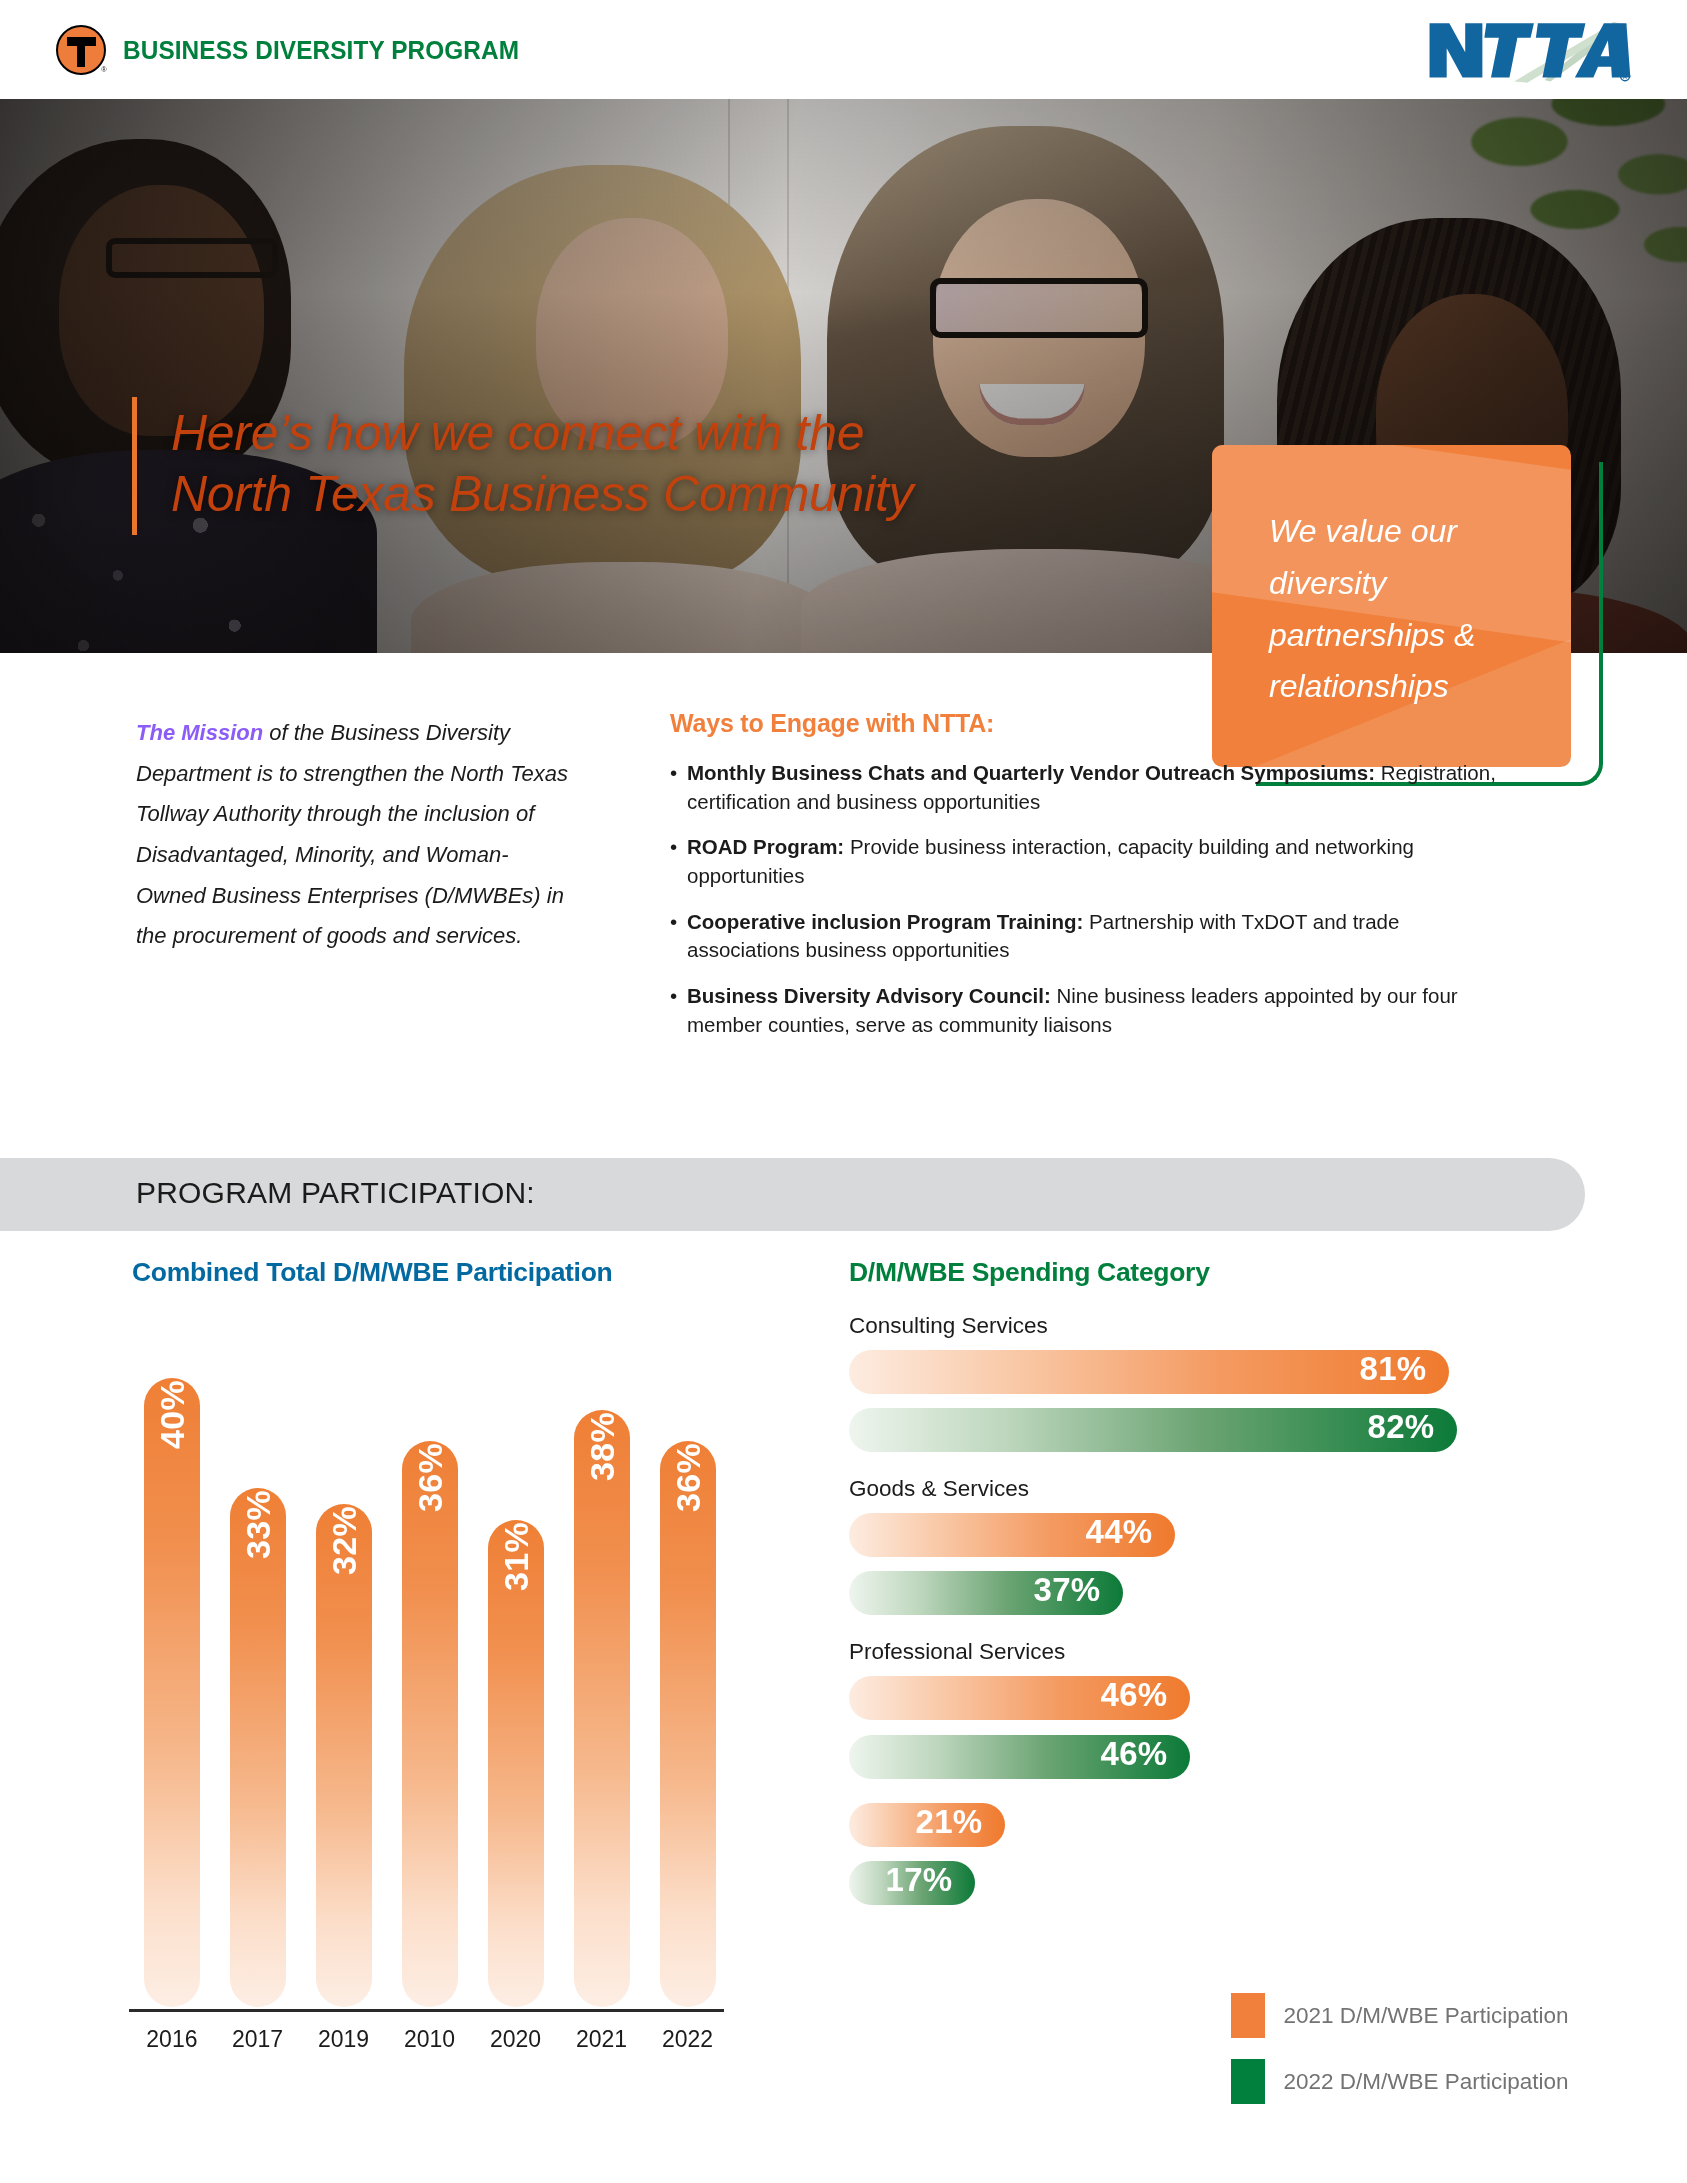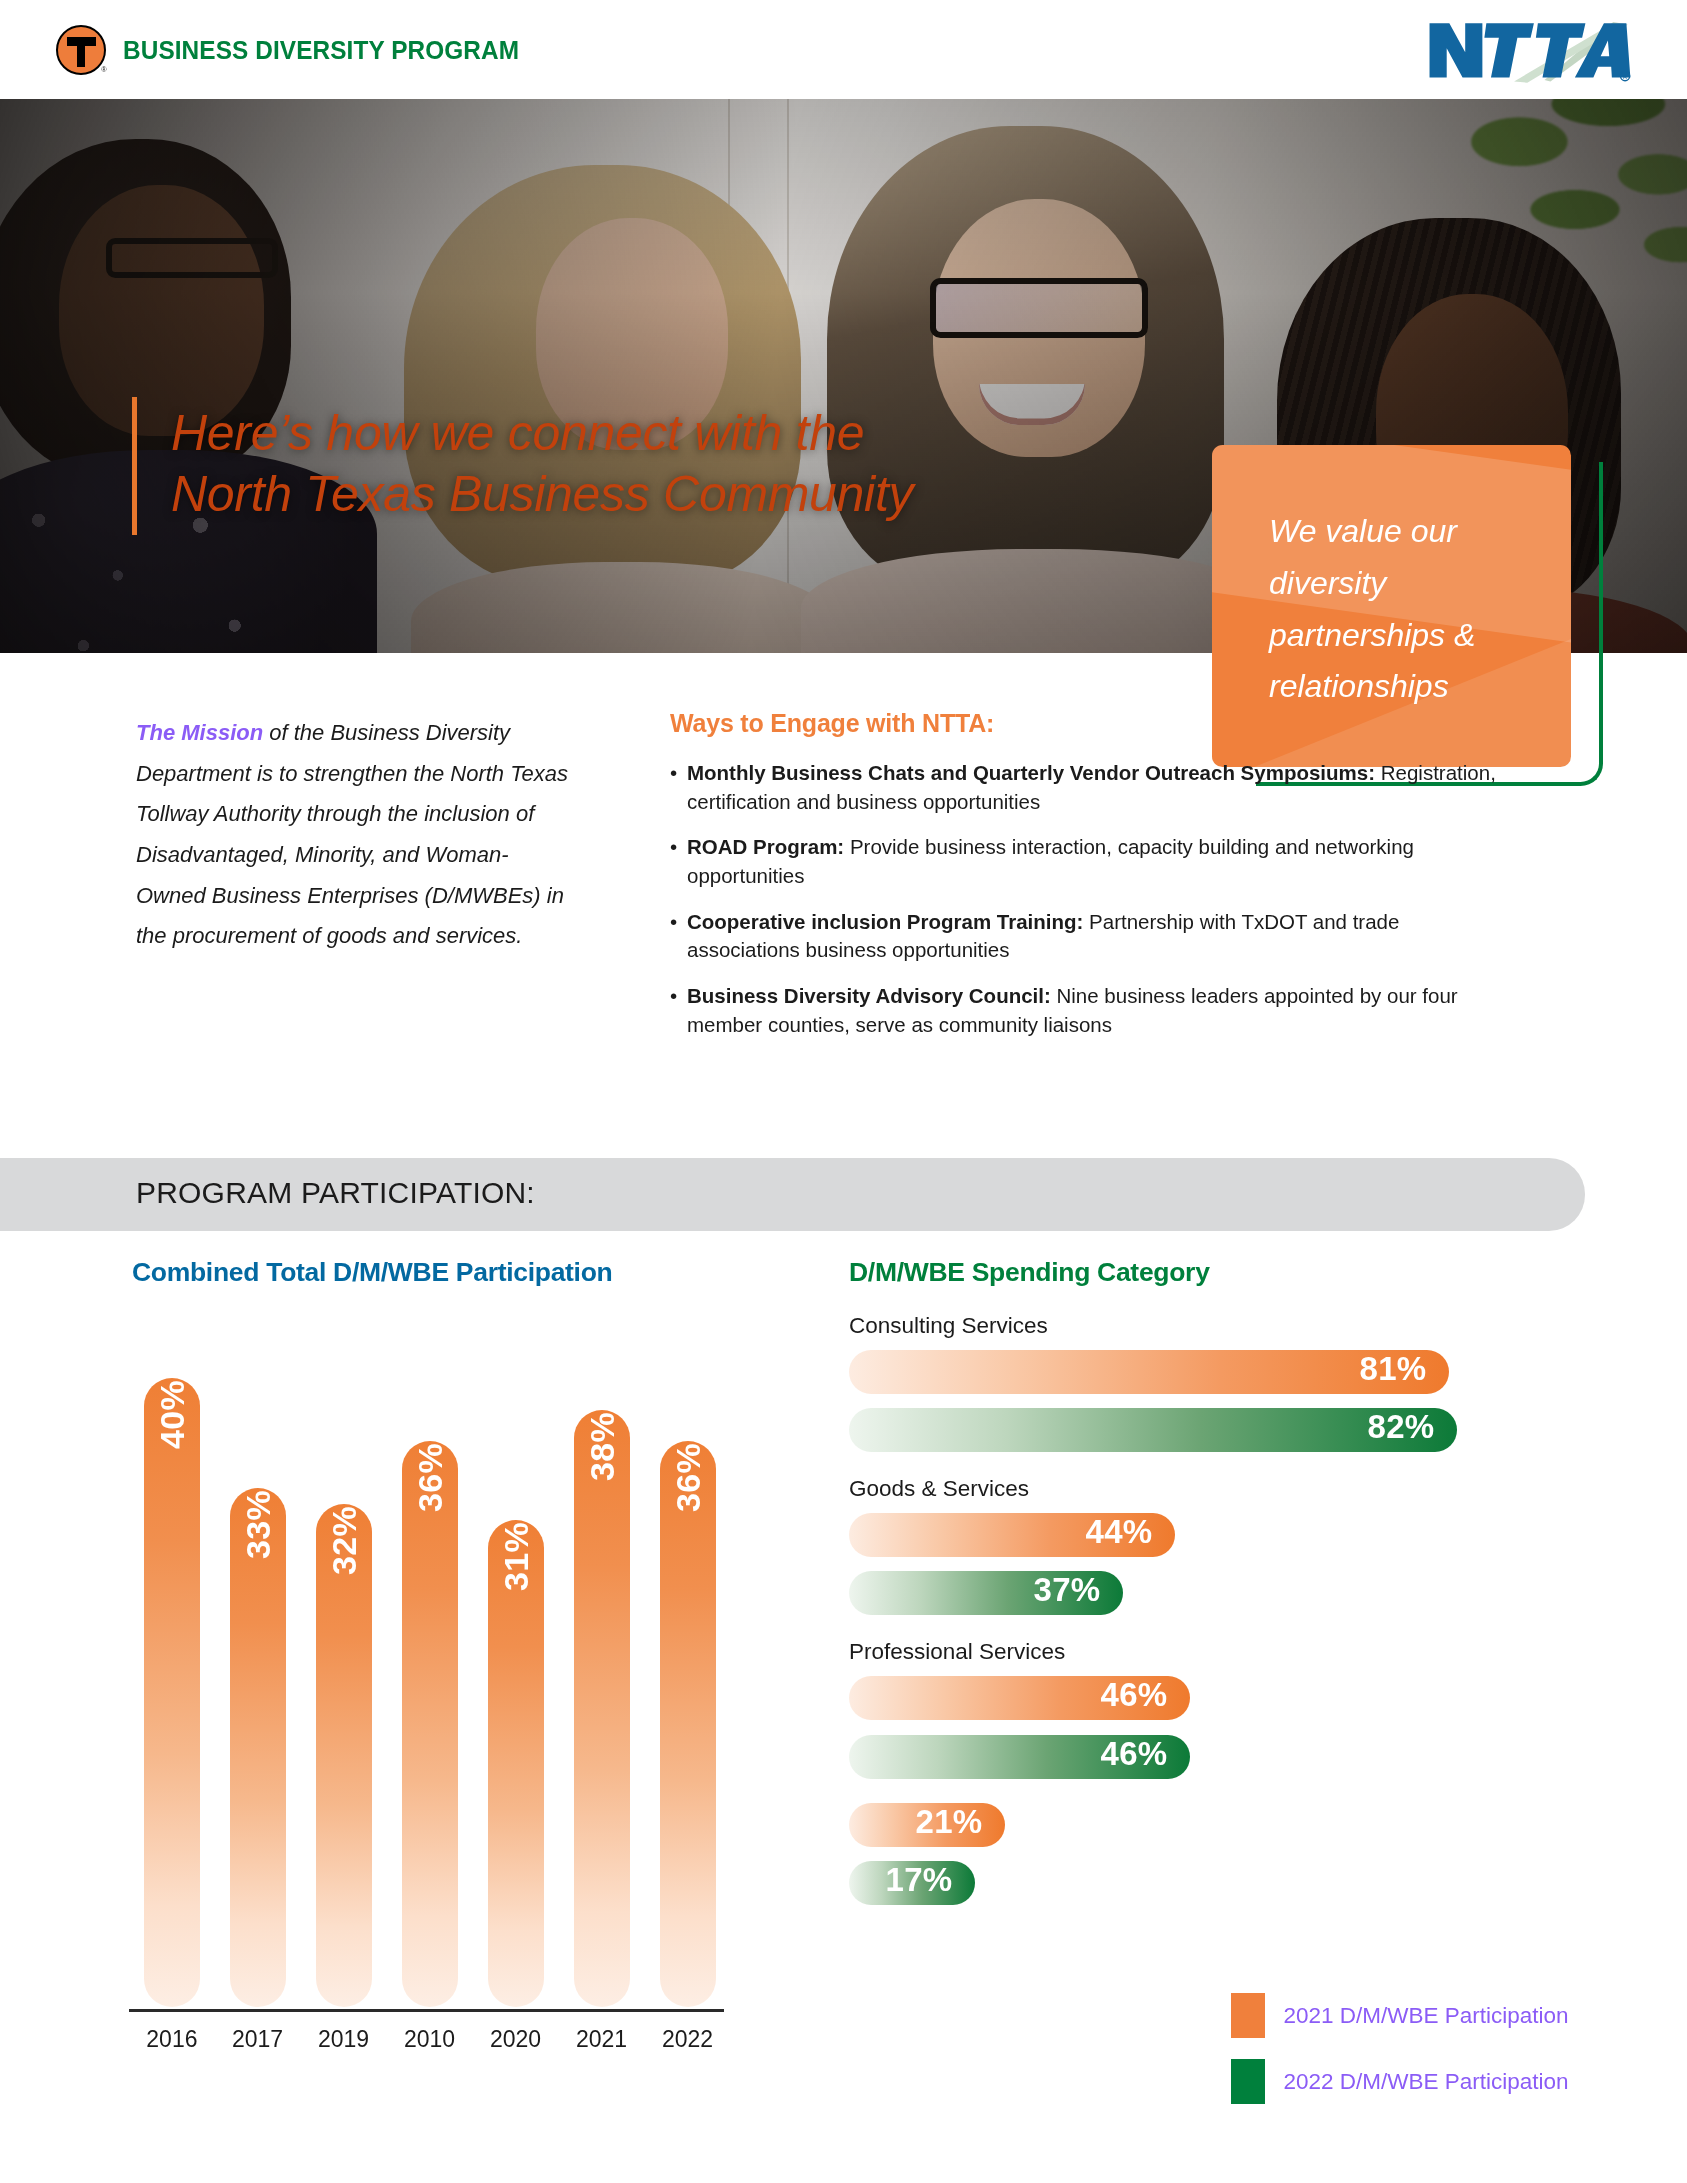--- a/index.html
+++ b/index.html
@@ -256,21 +256,21 @@
     letter-spacing: 0.3px;
   }
   .hbar.orange + .hbar.green { margin-top: 14.6px; }
 
   
   .legend { position: absolute; left: 1231px; top: 1993px; width: 410px; }
   .legend-row { display: flex; align-items: center; margin-bottom: 21px; }
   .legend-swatch { width: 34px; height: 45px; flex: 0 0 auto; margin-right: 18.5px; }
   .legend-swatch.orange { background: #f0803c; }
   .legend-swatch.green  { background: #00803c; }
-  .legend-text { font-size: 22.5px; color: #8b5cf6; white-space: nowrap; }
+  .legend-text { font-size: 22.5px; color: #737373; white-space: nowrap; }
 </style>
 </head>
 <body>
 
 <div class="header">
   <div class="brand-lockup">
     <div class="t-logo">
       <span class="t-logo-r">®</span>
     </div>
     <div class="brand-title">BUSINESS DIVERSITY PROGRAM</div>

